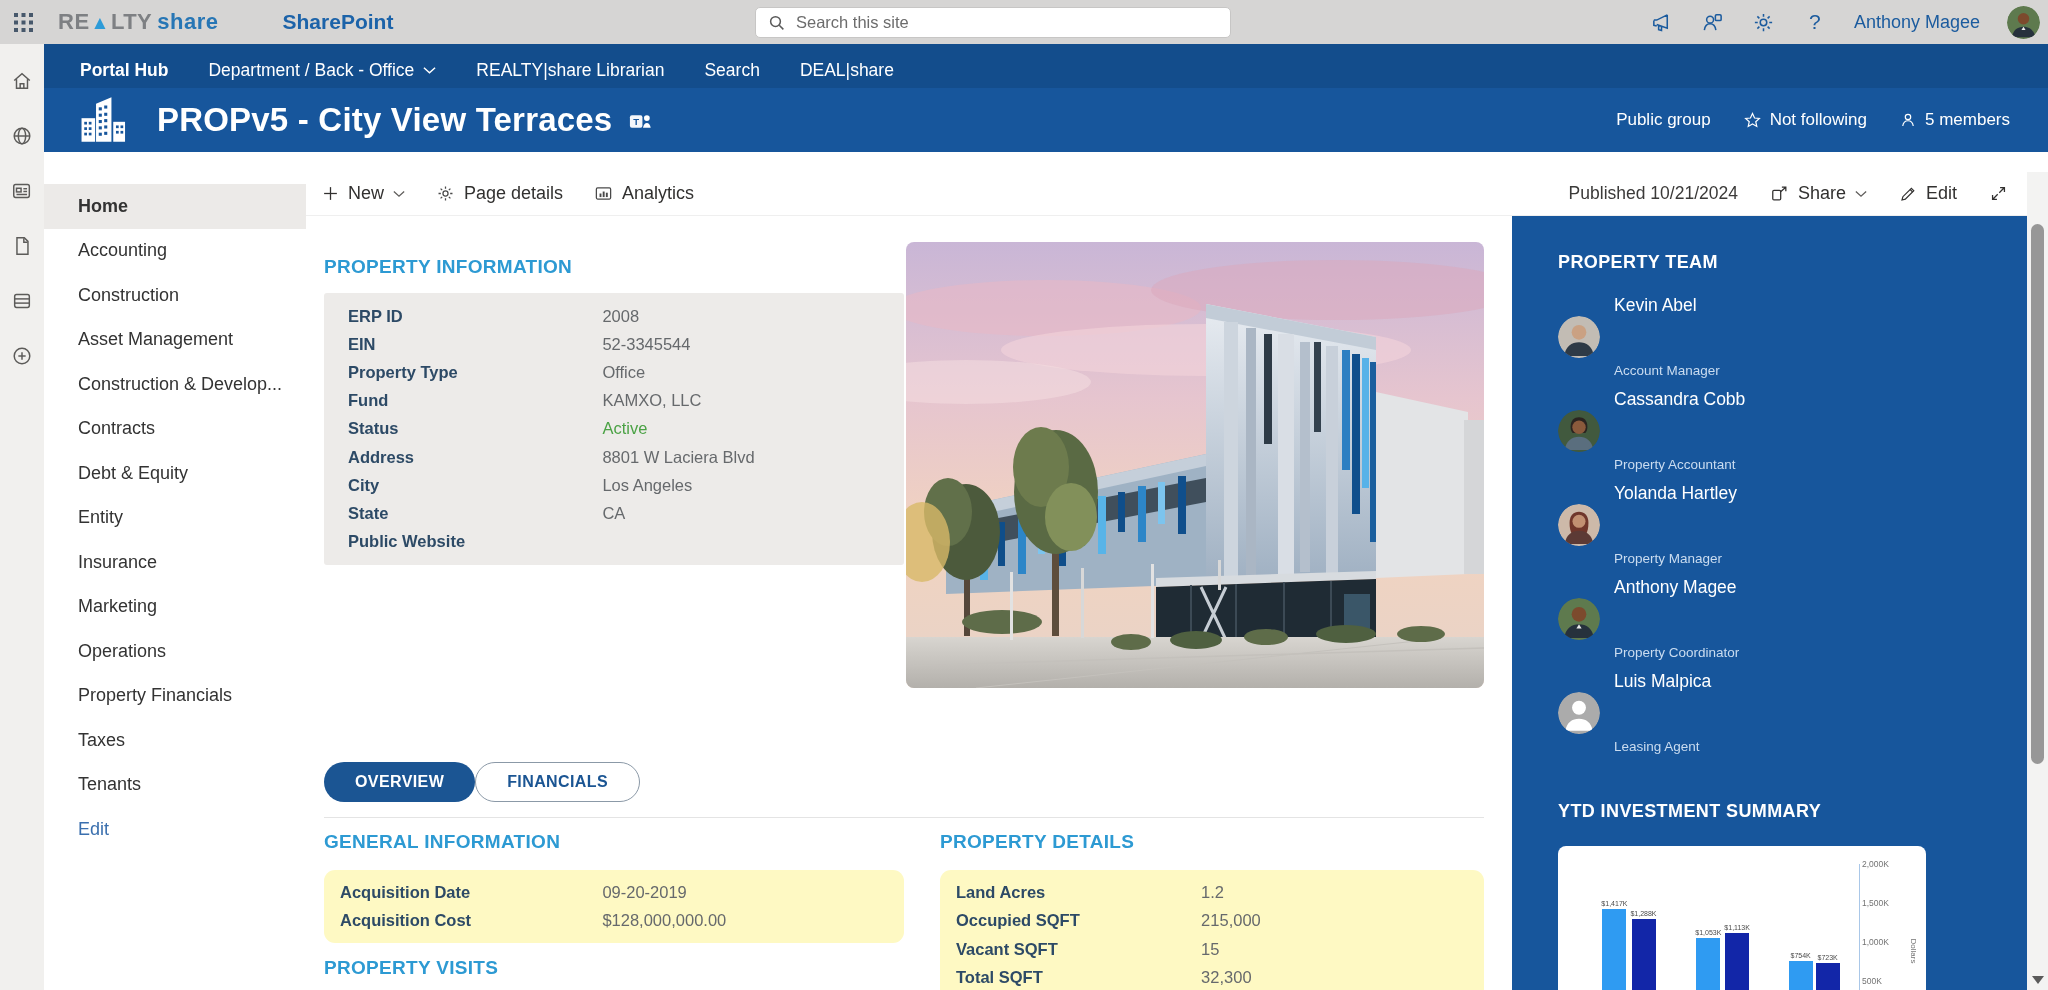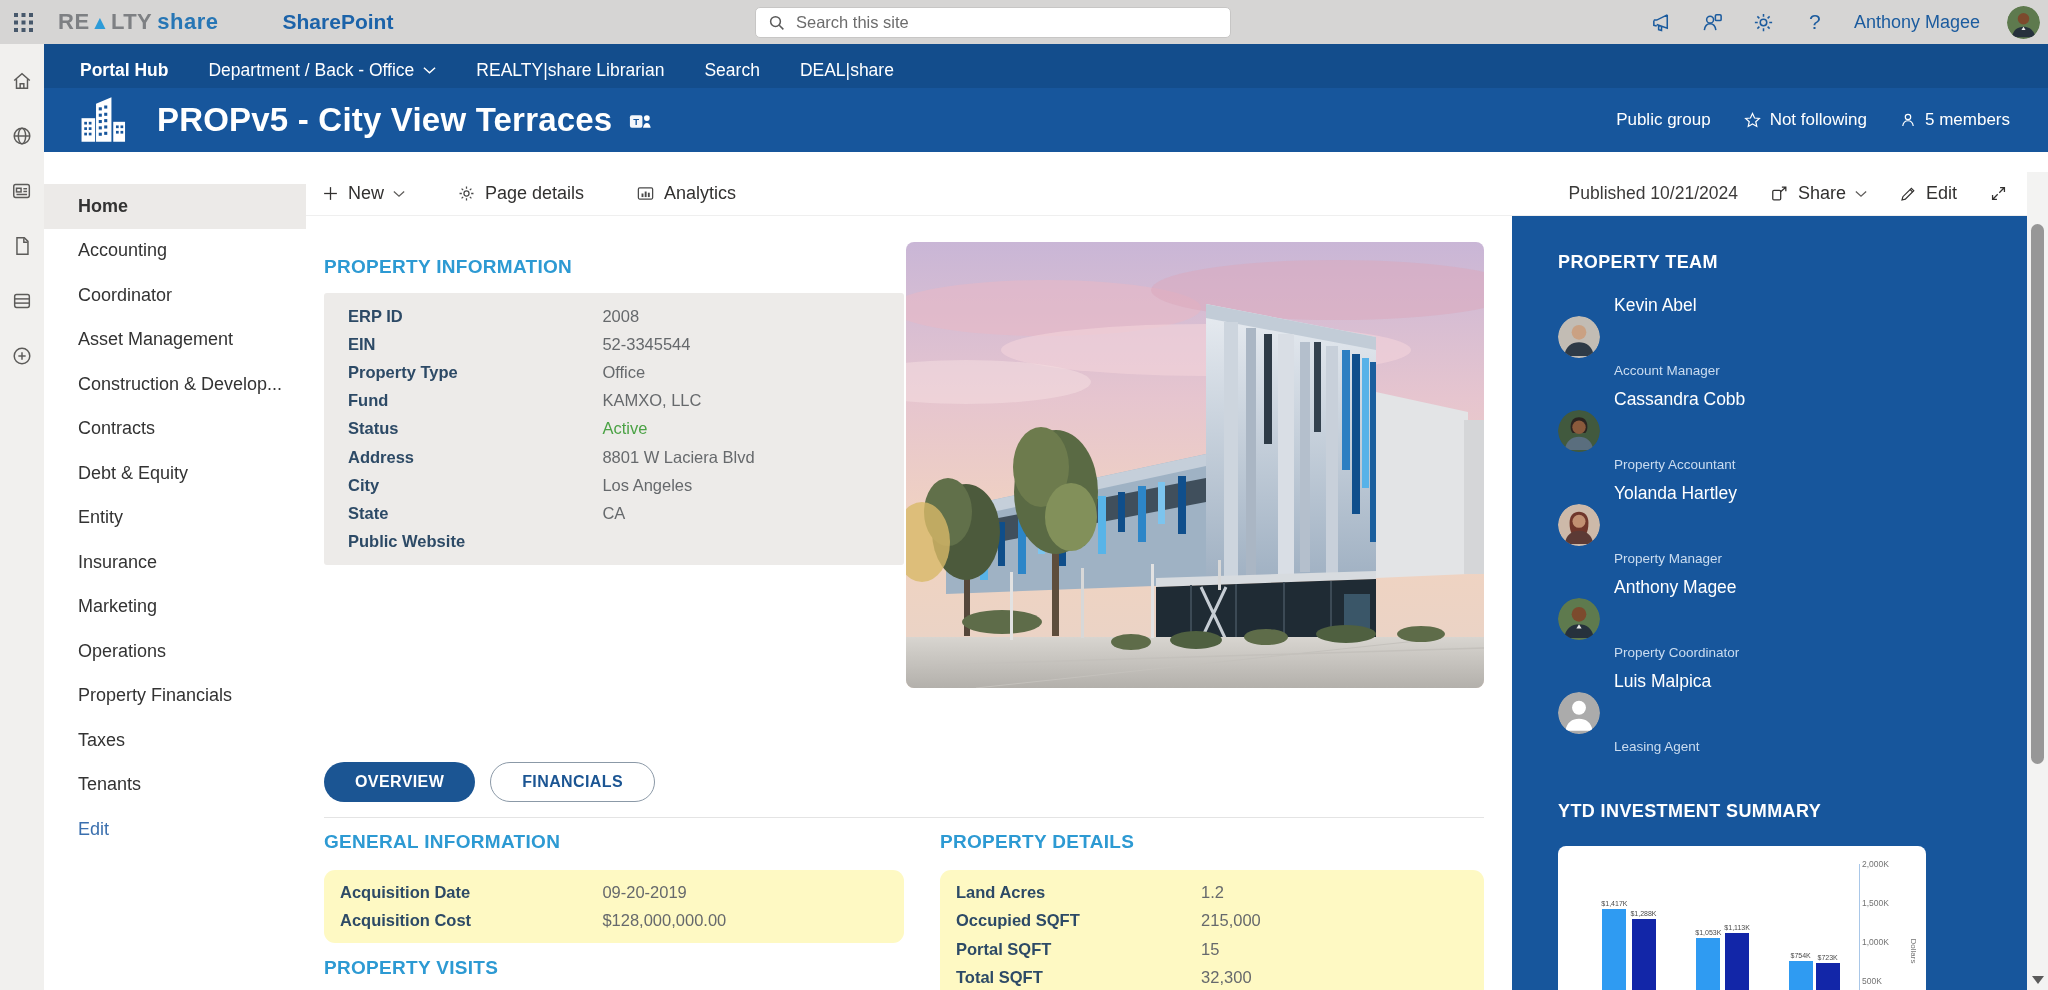--- a/index.html
+++ b/index.html
@@ -39,36 +39,36 @@
   .header-right { margin-left:auto; margin-right:38px; display:flex; align-items:center; gap:32px; color:#fff; font-size:17px; }
   .hr-item { display:flex; align-items:center; gap:8px; }
   .hr-item.clickable { cursor:pointer; }
   
   .sidebar { position:absolute; top:172px; left:44px; width:262px; bottom:0; background:#fff; padding-top:12px; }
   .side-item { height:44.5px; display:flex; align-items:center; padding-left:34px; font-size:18px; color:#333; cursor:pointer; white-space:nowrap; }
   .side-item.selected { background:#eceae8; font-weight:700; }
   .side-item.edit-link { color:#3a6fae; }
   
   .toolbar { position:absolute; top:172px; left:306px; right:0; height:44px; background:#fff; border-bottom:1px solid #efefef; display:flex; align-items:center; }
-  .tb-left { display:flex; align-items:center; gap:52px; padding-left:16px; }
+  .tb-left { display:flex; align-items:center; gap:31px; padding-left:16px; }
   .tb-btn { display:flex; align-items:center; gap:9px; font-size:18px; color:#323130; cursor:pointer; }
   .tb-right { margin-left:auto; margin-right:40px; display:flex; align-items:center; gap:32px; }
   .published { font-size:17.5px; color:#3b3a39; }
   
   .content { position:absolute; top:216px; left:306px; width:1206px; bottom:0; background:#fff; overflow:hidden; }
   .section-title { color:#2d9ad3; font-weight:700; font-size:19px; letter-spacing:.3px; }
   .prop-info { position:absolute; left:18px; top:40px; width:580px; }
   .info-table { background:#edebe9; border-radius:3px; margin-top:15px; padding:9px 0; }
   .info-row { display:flex; align-items:center; height:28.2px; font-size:16.5px; }
   .info-row .lbl { width:48%; padding-left:24px; font-weight:700; color:#2d4a66; }
   .info-row .val { color:#66696c; }
   .val-green { color:#4ba245 !important; }
   .photo-frame { position:absolute; left:600px; top:26px; width:578px; height:446px; border-radius:8px; overflow:hidden; }
   .tabs-section { position:absolute; left:18px; top:546px; right:28px; }
-  .tabs { display:flex; gap:15px; }
+  .tabs { display:flex; }
   .tab { height:40px; padding:0 31px; border-radius:21px; display:flex; align-items:center; font-weight:700; font-size:16px; letter-spacing:.4px; cursor:pointer; }
   .tab.active { background:#1b5593; color:#fff; }
   .tab.inactive { background:#fff; color:#1b5593; border:1.5px solid #8b99a7; }
   .hdivider { height:1px; background:#e4e4e4; margin-top:15px; }
   .cols { display:flex; margin-top:13px; gap:36px; }
   .col-left { width:580px; }
   .col-right { flex:1; }
   .sub-table { background:#fef9c3; border-radius:11px; margin-top:17px; padding:8px 0; margin-bottom:14px; }
   .sub-row { display:flex; align-items:center; height:28.5px; font-size:16.5px; }
   .sub-row .lbl { width:48%; padding-left:16px; font-weight:700; color:#2d4a66; }
@@ -280,21 +280,21 @@
           <path d="M5 20c.7-5 3.6-7 7-7s6.3 2 7 7"></path>
         </svg>
       <span>5 members</span>
     </div>
   </div>
 </div>
 
 <div class="sidebar">
   <div class="side-item selected">Home</div>
   <div class="side-item">Accounting</div>
-  <div class="side-item">Coordinator</div>
+  <div class="side-item">Construction</div>
   <div class="side-item">Asset Management</div>
   <div class="side-item">Construction &amp; Develop...</div>
   <div class="side-item">Contracts</div>
   <div class="side-item">Debt &amp; Equity</div>
   <div class="side-item">Entity</div>
   <div class="side-item">Insurance</div>
   <div class="side-item">Marketing</div>
   <div class="side-item">Operations</div>
   <div class="side-item">Property Financials</div>
   <div class="side-item">Taxes</div>
@@ -524,21 +524,21 @@
         <div class="sub-table">
           <div class="sub-row">
               <div class="lbl">Land Acres</div>
               <div class="val">1.2</div>
             </div>
           <div class="sub-row">
               <div class="lbl">Occupied SQFT</div>
               <div class="val">215,000</div>
             </div>
           <div class="sub-row">
-              <div class="lbl">Portal SQFT</div>
+              <div class="lbl">Vacant SQFT</div>
               <div class="val">15</div>
             </div>
           <div class="sub-row">
               <div class="lbl">Total SQFT</div>
               <div class="val">32,300</div>
             </div>
           <div class="sub-row"></div>
         </div>
       </div>
     </div>

